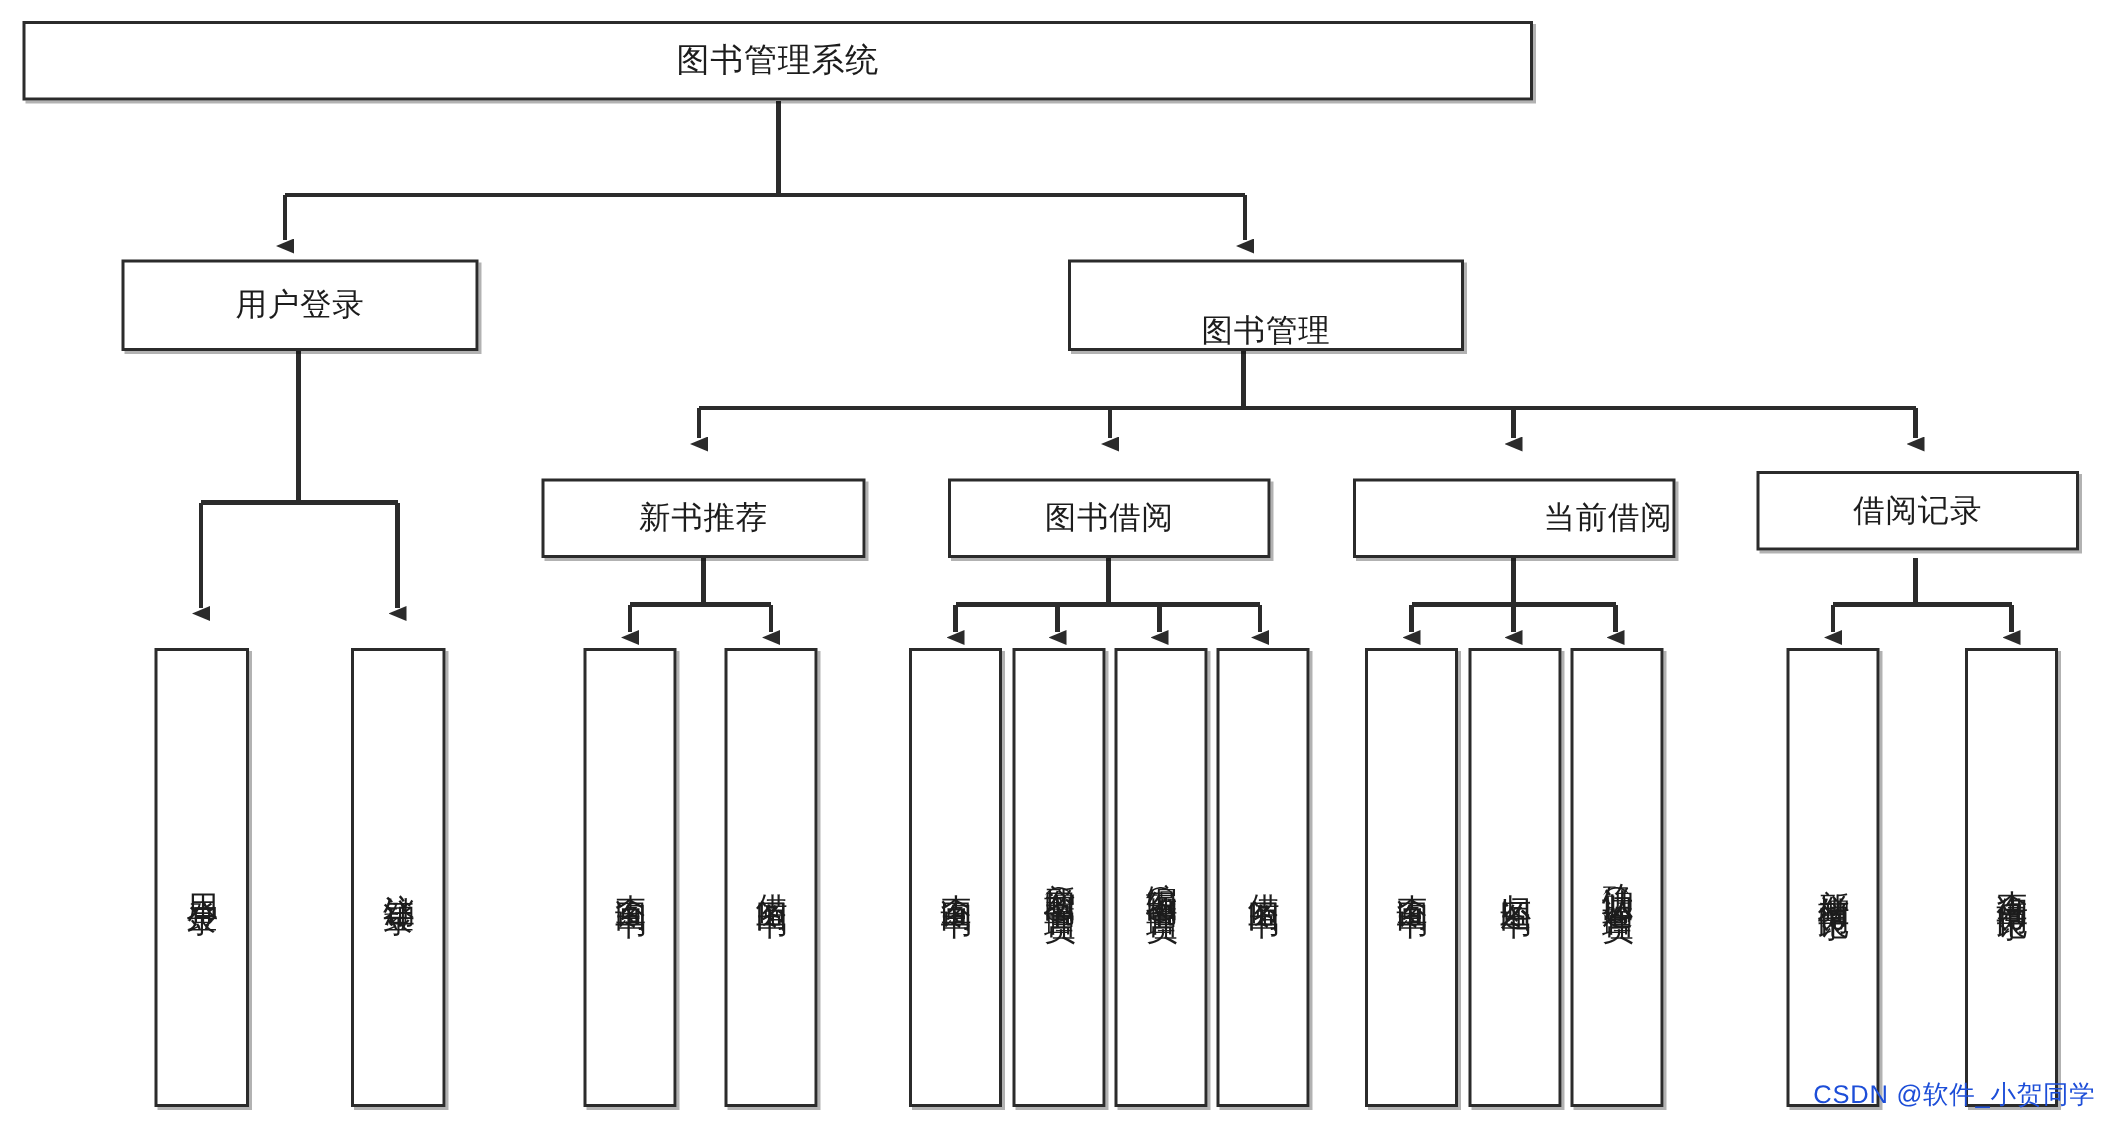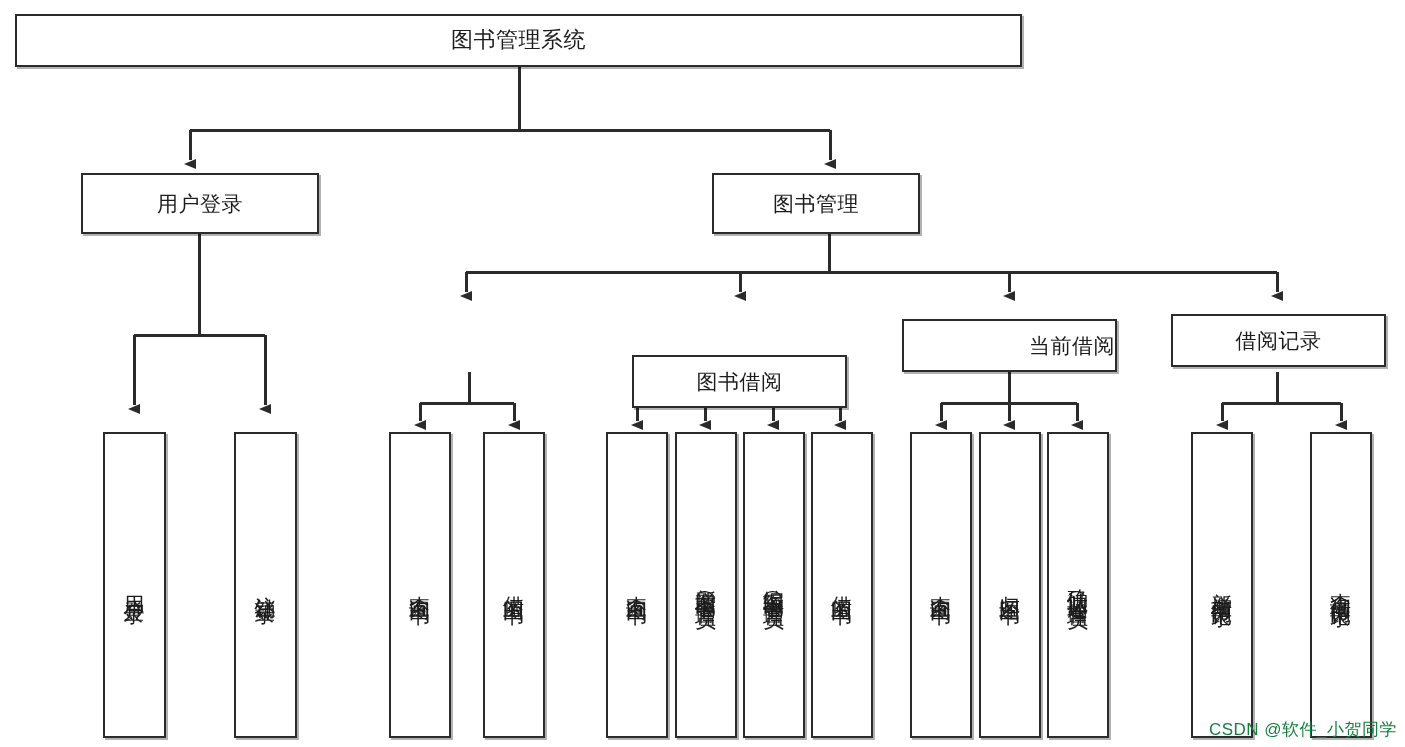--- a/index.html
+++ b/index.html
@@ -59,21 +59,21 @@
     text-orientation: upright;
     font-size: 21px;
     letter-spacing: 3px;
     line-height: 1;
   }
   .watermark {
     position: absolute;
     right: 8px;
     bottom: 6px;
     font-size: 17px;
-    color: #15803d;
+    color: #1d4ed8;
     letter-spacing: 0.5px;
     white-space: pre;
     user-select: none;
   }
 </style>
 </head>
 <body>
 
 <div id="diagram-root">
 
@@ -131,26 +131,29 @@
   </svg>
 
   <div class="node root horiz" style="left:15px; top:14px; width:1007px; height:53px;">
     <span class="label">图书管理系统</span>
   </div>
 
   <div class="node horiz" style="left:81px; top:173px; width:238px; height:61px;">
     <span class="label">用户登录</span>
   </div>
 
-  <div class="node horiz" style="left:712px; top:173px; width:208px; height:61px;">
+  <div class="node horiz" style="left:712px; top:173px; width:264px; height:61px;align-items:flex-end;">
     <span class="label">图书管理</span>
   </div>
 
-
-  <div class="node horiz" style="left:632px; top:319px; width:215px; height:53px;margin-top:36px;">
+  <div class="node horiz" style="left:361px; top:319px; width:216px; height:53px;">
+    <span class="label">新书推荐</span>
+  </div>
+
+  <div class="node horiz" style="left:632px; top:319px; width:215px; height:53px;">
     <span class="label">图书借阅</span>
   </div>
 
   <div class="node horiz" style="left:902px; top:319px; width:215px; height:53px;justify-content:flex-end;">
     <span class="label">当前借阅</span>
   </div>
 
   <div class="node horiz" style="left:1171px; top:314px; width:215px; height:53px;">
     <span class="label">借阅记录</span>
   </div>

